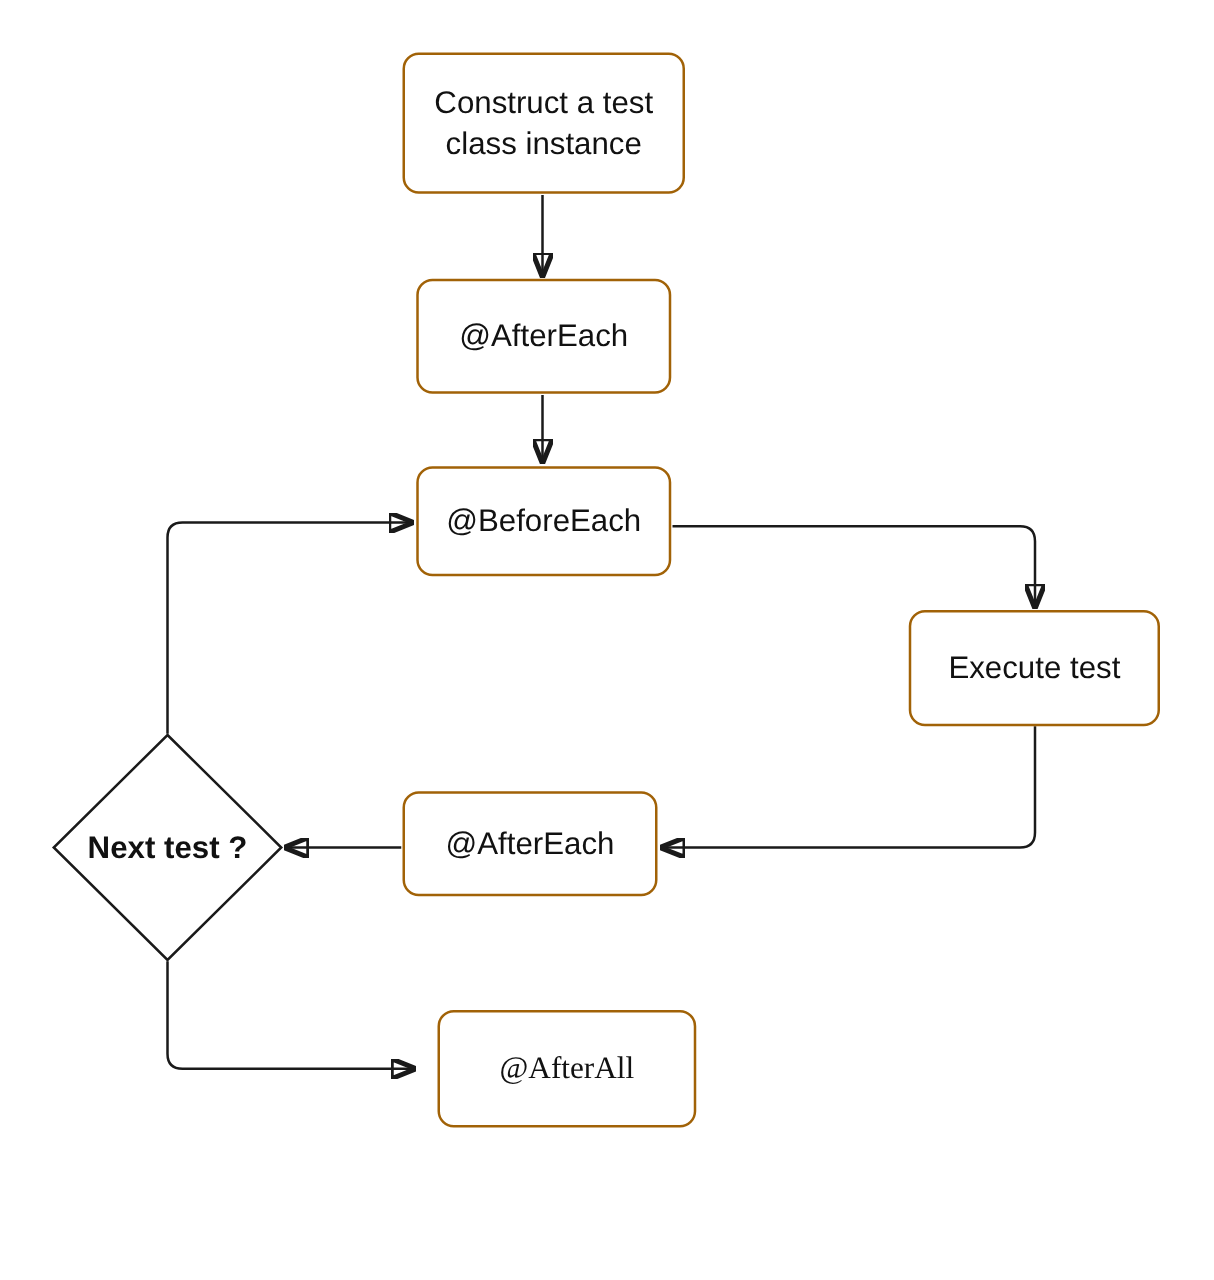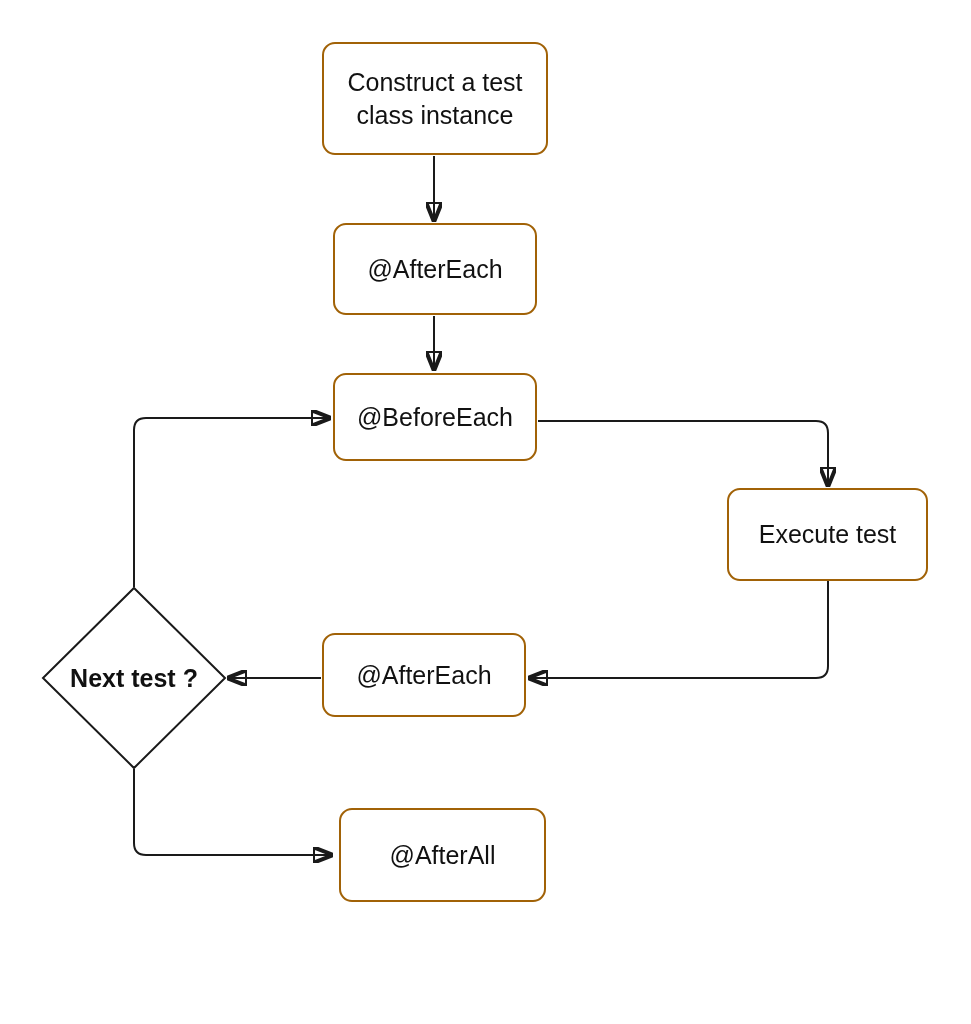--- a/index.html
+++ b/index.html
@@ -102,17 +102,17 @@
   </div>
 
   <div class="node" style="left:322px; top:633px; width:204px; height:84px;">
     <span>@AfterEach</span>
   </div>
 
   <div class="diamond-label" style="left:54px; top:658px; width:160px; height:40px;">
     <span>Next test ?</span>
   </div>
 
-  <div class="node" style="left:339px; top:808px; width:207px; height:94px;">
+  <div class="node" style="left:350px; top:808px; width:207px; height:94px;font-family:Liberation Serif, serif;">
     <span>@AfterAll</span>
   </div>
 
 </div>
 
 </body></html>

